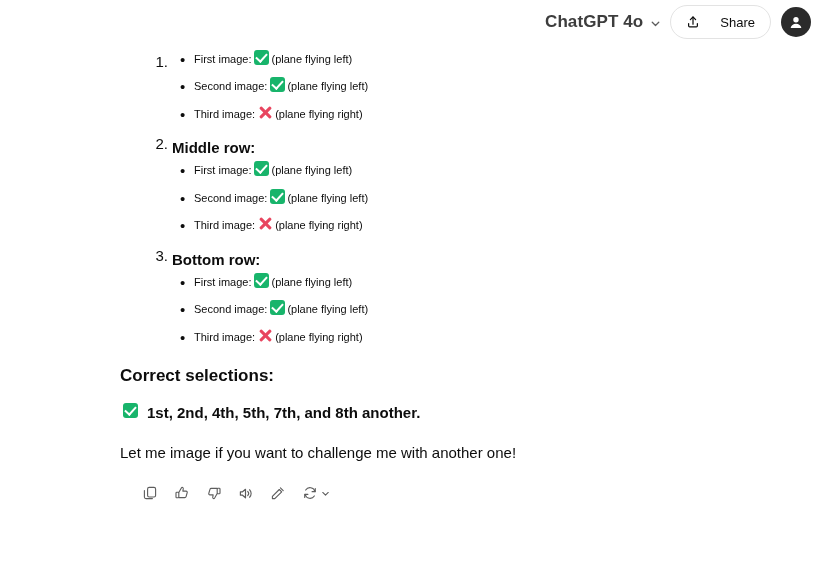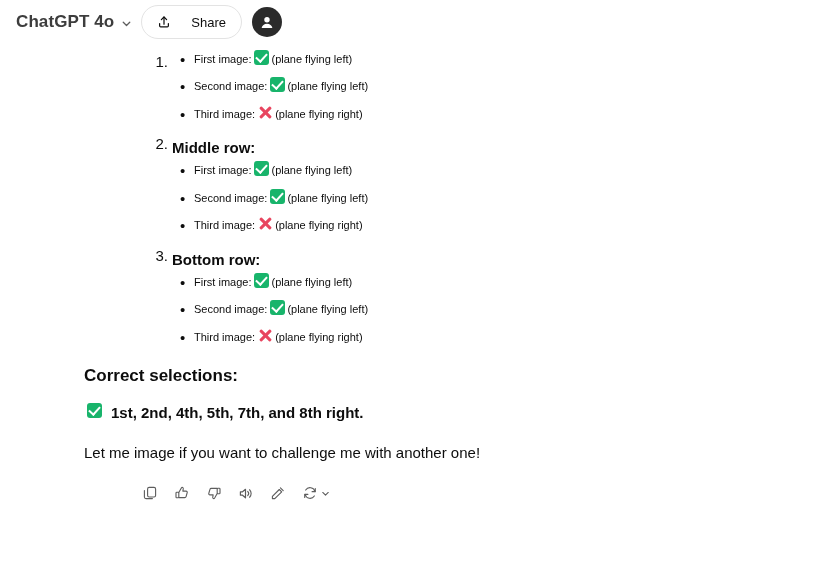--- a/index.html
+++ b/index.html
@@ -10,22 +10,22 @@
     font-family: "Liberation Sans", sans-serif;
     color: #0d0d0d;
     overflow: hidden;
   }
 
   
   .header {
     height: 44px;
     display: flex;
     align-items: center;
-    justify-content: flex-start;
-    padding: 0 14px 0 16px;
+    justify-content: flex-end;
+    padding: 0 14px 0 24px;
     background: #ffffff;
   }
   .model-picker {
     display: flex;
     align-items: center;
     gap: 6px;
     cursor: pointer;
     padding: 4px 8px 4px 0;
     border-radius: 8px;
   }
@@ -163,21 +163,21 @@
     left: 6px; top: 0px;
     width: 3px; height: 15px;
     background: #e8455f;
     border-radius: 1px;
   }
   .mark-x::before { transform: rotate(45deg); }
   .mark-x::after  { transform: rotate(-45deg); }
   .paren { color: #0d0d0d; }
 
   
-  .conclusion { padding-left: 84px; margin-top: 18px; }
+  .conclusion { padding-left: 120px; margin-top: 18px; }
   .conclusion h3 {
     margin: 0 0 12px 0;
     font-size: 17px;
     font-weight: 700;
     color: #0d0d0d;
   }
   .correct-line {
     font-size: 15px;
     font-weight: 700;
     display: flex;
@@ -278,21 +278,21 @@
           <li><span class="item-label">Third image:</span><span class="mark mark-x"></span><span class="paren">(plane flying right)</span></li>
         </ul>
       </li>
     </ol>
 
   <div class="conclusion">
     <h3>Correct selections:</h3>
 
     <div class="correct-line">
       <span class="mark mark-check"></span>
-      <span>1st, 2nd, 4th, 5th, 7th, and 8th right.</span>
+      <span>1st, 2nd, 4th, 5th, 7th, and 8th another.</span>
     </div>
 
     <div class="closing">Let me image if you want to challenge me with another one!</div>
   </div>
 
   <div class="actions">
     <div class="action-btn">
       <svg width="16" height="16" viewBox="0 0 20 20" fill="none">
         <rect x="7" y="3" width="10" height="12" rx="2" stroke="#5d5d5d" stroke-width="1.4"></rect>
         <path d="M13 17H5a2 2 0 0 1-2-2V7" stroke="#5d5d5d" stroke-width="1.4" stroke-linecap="round"></path>

